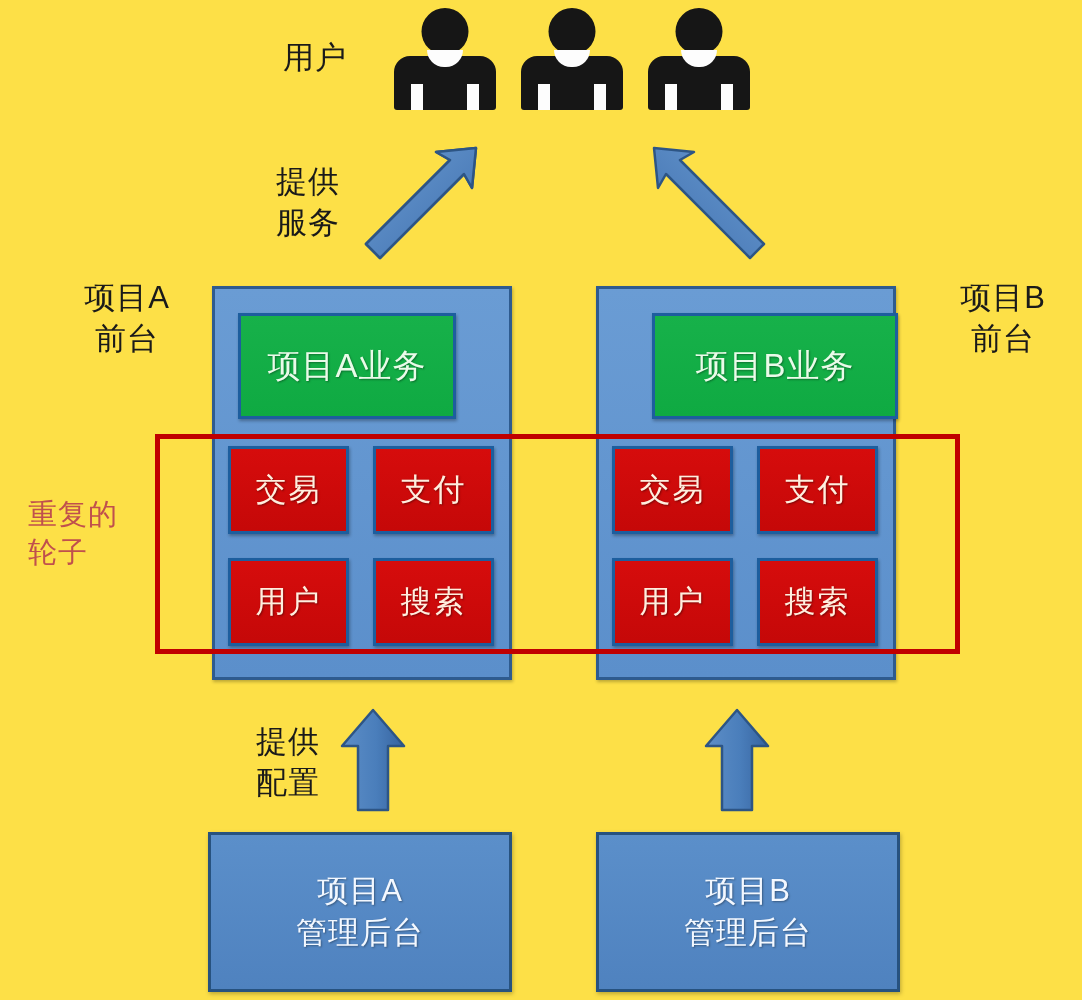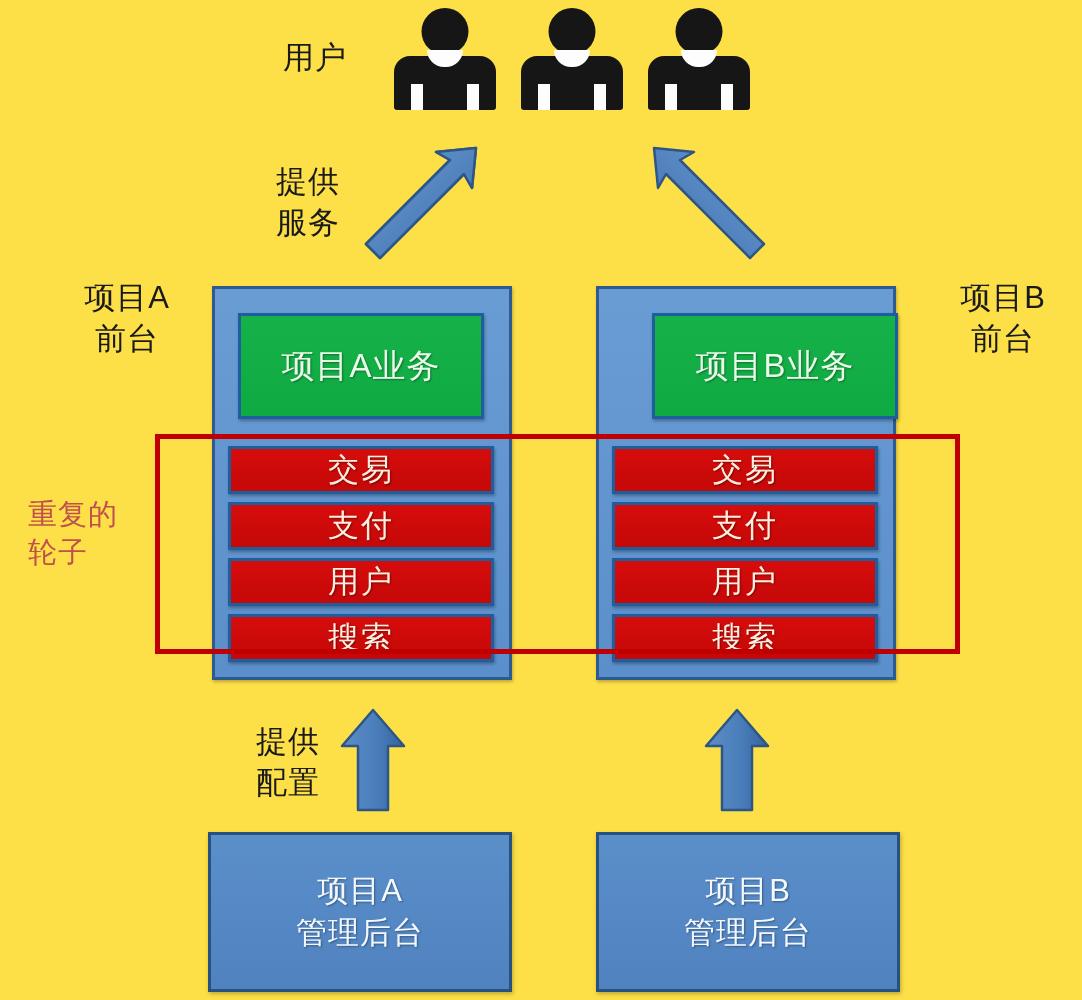--- a/index.html
+++ b/index.html
@@ -104,23 +104,23 @@
     font-size: 33px;
     letter-spacing: 1px;
     text-shadow: 1px 1px 2px rgba(0,0,0,.35);
     box-shadow: 1px 2px 3px rgba(0,0,0,.3);
   }
 
   
   .mod-grid {
     position: absolute;
     display: grid;
-    grid-template-columns: 1fr;
+    grid-template-columns: 1fr 1fr;
     grid-template-rows: 1fr 1fr;
-    gap: 8px;
+    gap: 24px;
   }
   .mod-box {
     background: linear-gradient(180deg, #d60c0c 0%, #c50808 100%);
     border: 3px solid #1d5e9e;
     box-sizing: border-box;
     display: flex;
     align-items: center;
     justify-content: center;
     color: #ffeede;
     font-size: 31px;
@@ -219,21 +219,21 @@
 前台</div>
 
   <div class="abs label-black" style="left:928px; top:278px; width:150px;">项目B
 前台</div>
 
   <div class="abs label-red" style="left:28px; top:496px; width:140px;">重复的
 轮子</div>
 
   <div class="panel" style="left:212px; top:286px; width:300px; height:394px;"></div>
 
-  <div class="biz-box" style="left:238px; top:313px; width:246px; height:106px;">项目A业务</div>
+  <div class="biz-box" style="left:238px; top:313px; width:218px; height:106px;">项目A业务</div>
 
   <div class="mod-grid" style="left:228px; top:446px; width:266px; height:200px;">
     <div class="mod-box">交易</div>
     <div class="mod-box">支付</div>
     <div class="mod-box">用户</div>
     <div class="mod-box">搜索</div>
   </div>
 
   <div class="panel" style="left:596px; top:286px; width:300px; height:394px;"></div>
 

